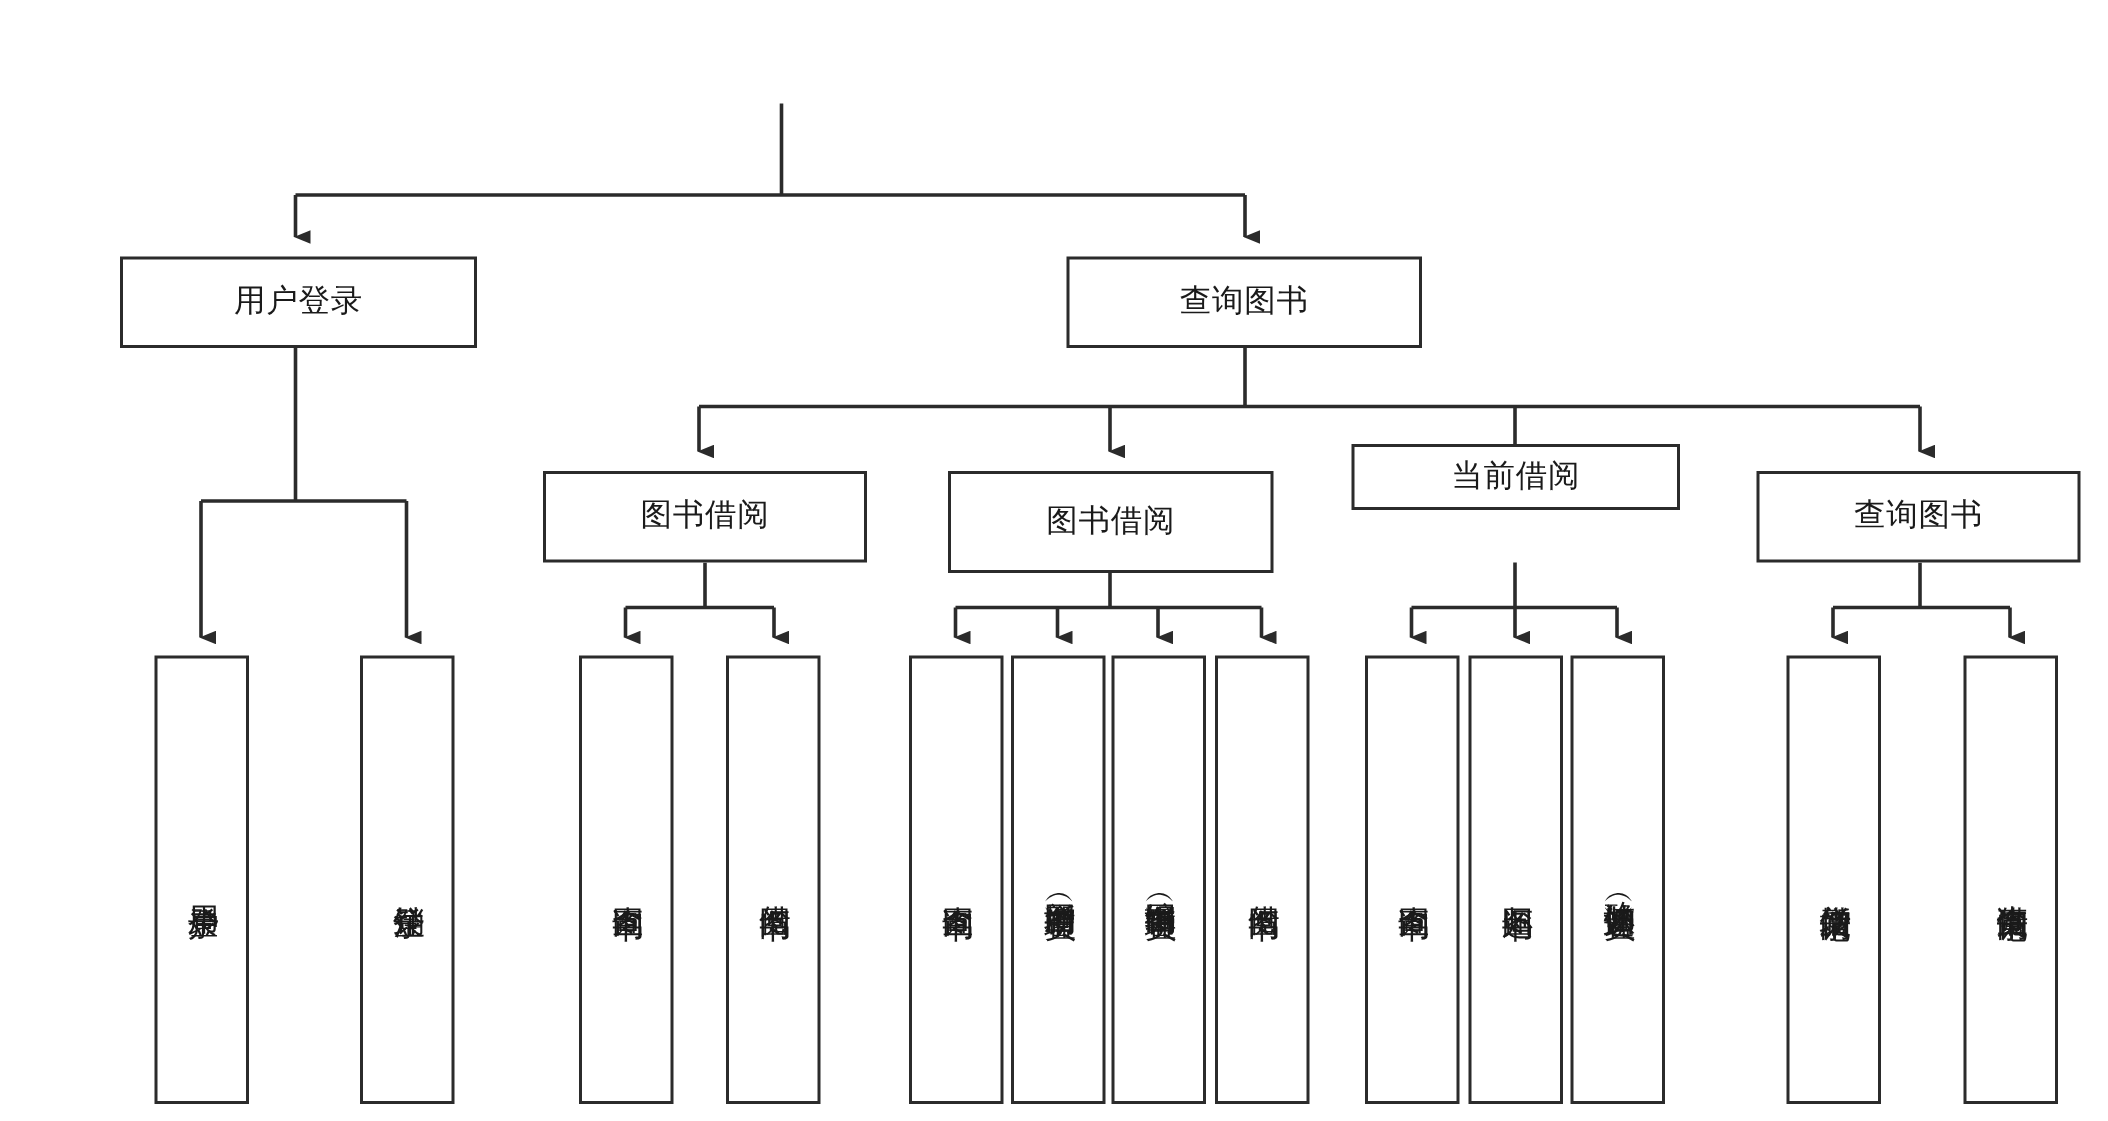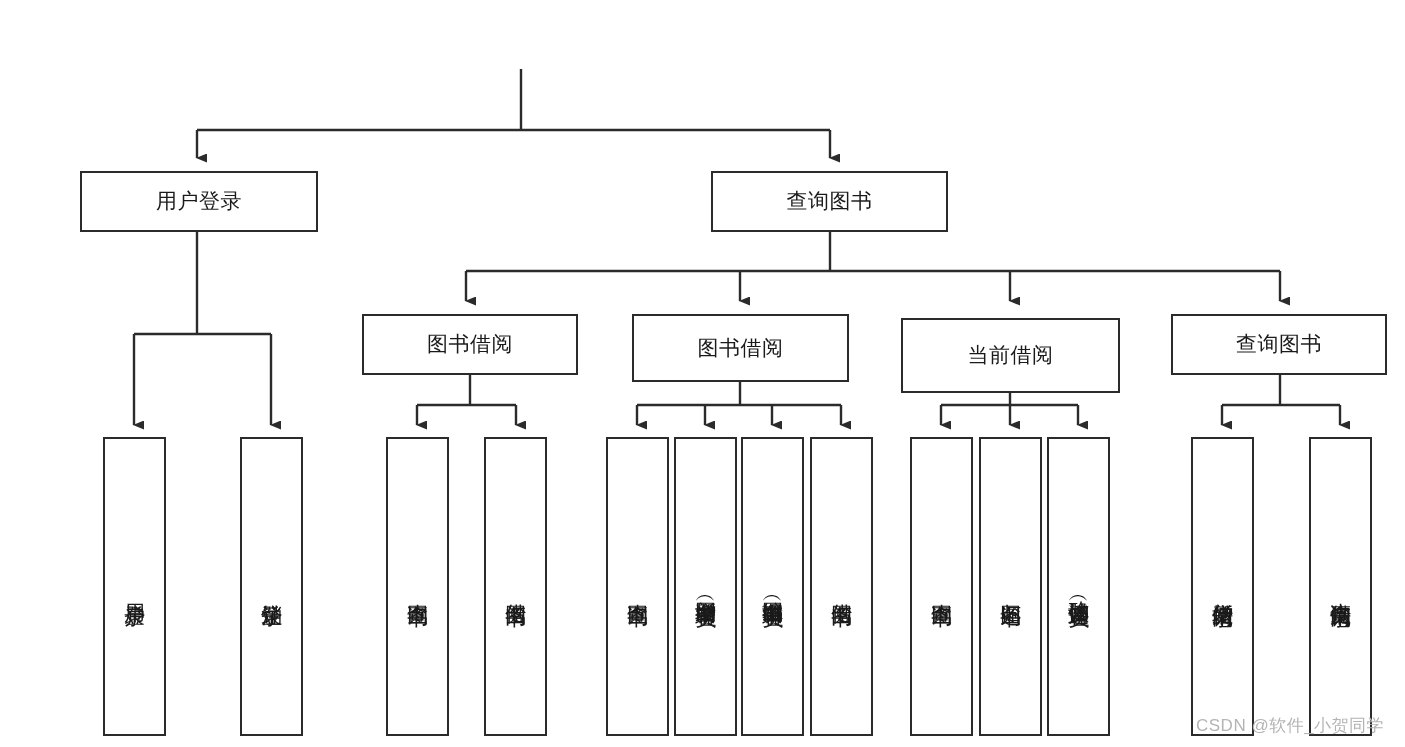--- a/index.html
+++ b/index.html
@@ -126,21 +126,21 @@
   <div class="node" style="left:711px; top:171px; width:237px; height:61px;">
     <span class="label">查询图书</span>
   </div>
 
   <div class="node" style="left:362px; top:314px; width:216px; height:61px;">
     <span class="label">图书借阅</span>
   </div>
   <div class="node" style="left:632px; top:314px; width:217px; height:68px;">
     <span class="label">图书借阅</span>
   </div>
-  <div class="node" style="left:901px; top:318px; width:219px; height:75px;">
+  <div class="node" style="left:901px; top:296px; width:219px; height:44px;">
     <span class="label">当前借阅</span>
   </div>
   <div class="node" style="left:1171px; top:314px; width:216px; height:61px;">
     <span class="label">查询图书</span>
   </div>
 
   <div class="node leaf" style="left:103px; top:437px; width:63px; height:299px;">
     <span class="label">用户登录</span>
   </div>
   <div class="node leaf" style="left:240px; top:437px; width:63px; height:299px;">
@@ -177,15 +177,14 @@
     <span class="label">确认归还（管理员）</span>
   </div>
 
   <div class="node leaf" style="left:1191px; top:437px; width:63px; height:299px;">
     <span class="label">新增借阅记录</span>
   </div>
   <div class="node leaf" style="left:1309px; top:437px; width:63px; height:299px;">
     <span class="label">查询借阅记录</span>
   </div>
 
-  <div class="watermark" style="left:1196px; top:714px;">CSDN @软件_小贺同学</div>
 
 </div>
 
 </body></html>

